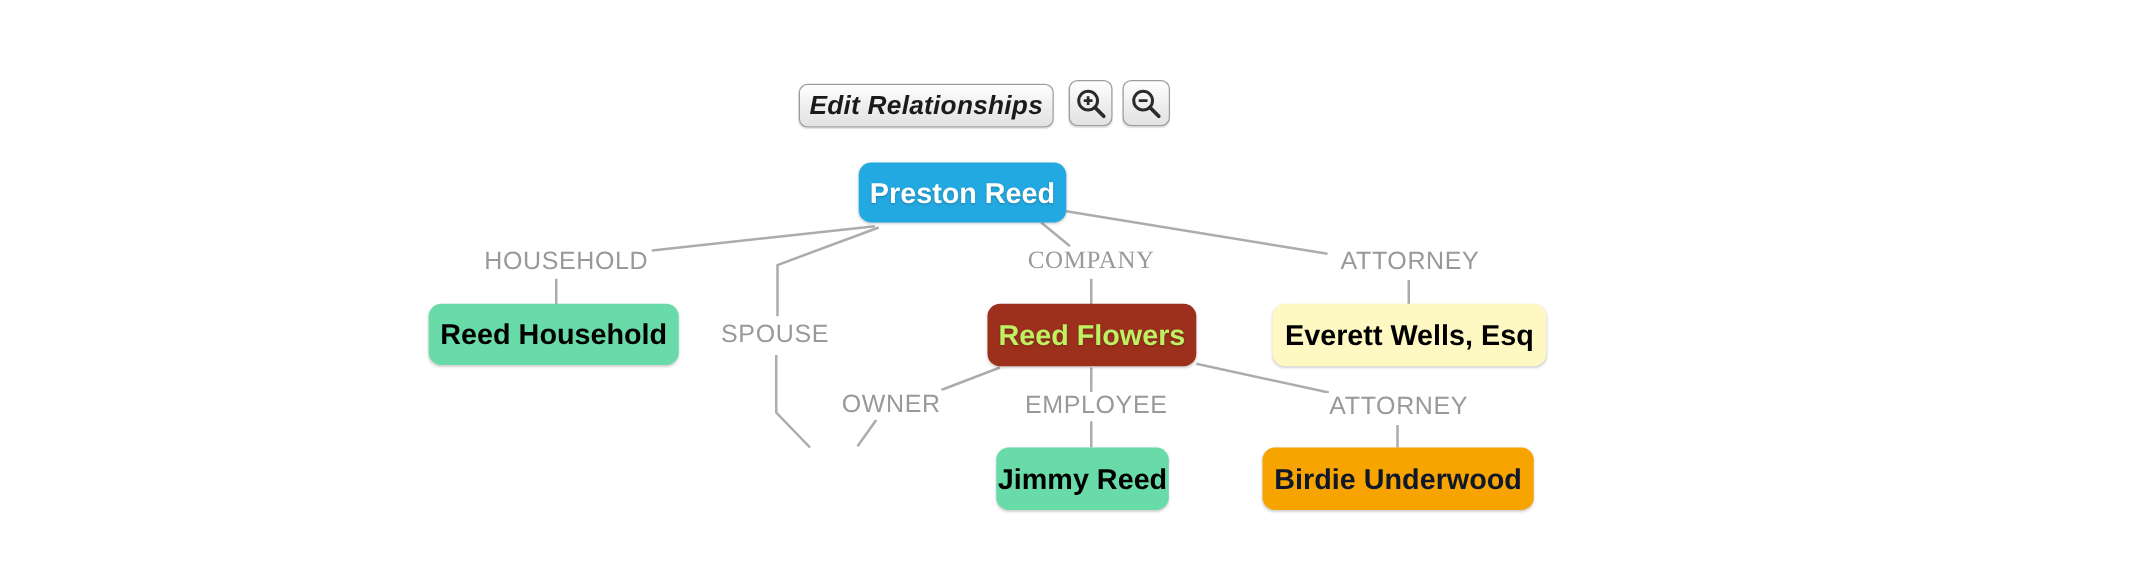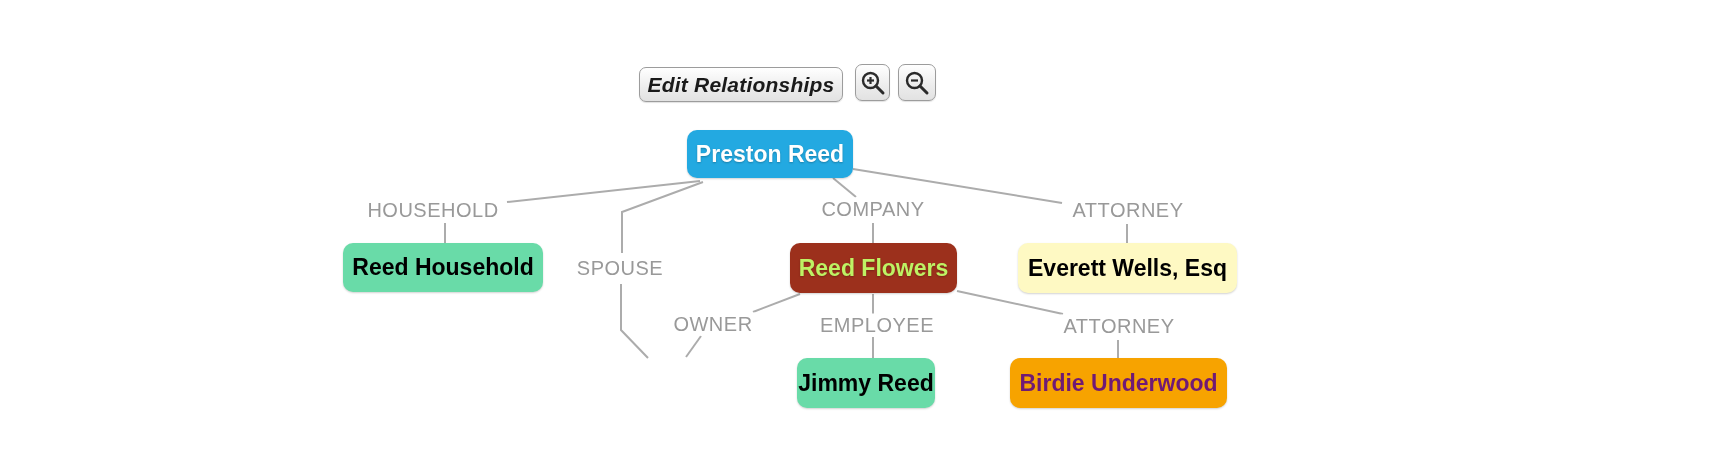--- a/index.html
+++ b/index.html
@@ -68,23 +68,23 @@
   .node.light-text { text-shadow: 0 1px 2px rgba(0,0,0,0.25); }
 
   .node-preston   { left: 687px;  top: 130px; width: 166px; height: 48px; text-align: center; }
   .node-household { left: 343px;  top: 243px; width: 200px; height: 49px; }
   .node-flowers   { left: 790px;  top: 243px; width: 167px; height: 50px; }
   .node-everett   { left: 1018px; top: 243px; width: 219px; height: 50px; }
   .node-mary      { left: 600px;  top: 357px; width: 136px; height: 48px; }
   .node-jimmy     { left: 797px;  top: 358px; width: 138px; height: 50px; }
   .node-birdie    { left: 1010px; top: 358px; width: 217px; height: 50px; }
 
-  .lbl-household { left: 433px;  top: 210px; }
+  .lbl-household { left: 453px;  top: 210px; }
   .lbl-spouse    { left: 620px;  top: 268px; }
-  .lbl-company   { left: 873px;  top: 209px; }
+  .lbl-company   { left: 873px;  top: 209px; font-family: Liberation Serif, serif; }
   .lbl-attorney1 { left: 1128px; top: 210px; }
   .lbl-owner     { left: 713px;  top: 324px; }
   .lbl-employee  { left: 877px;  top: 325px; }
   .lbl-attorney2 { left: 1119px; top: 326px; }
 </style>
 </head>
 <body>
 
 <div class="canvas">
 
@@ -138,15 +138,15 @@
 
   <div class="node node-household" style="background-color: rgb(105, 219, 168); color: rgb(0, 0, 0);">Reed Household</div>
 
   <div class="node node-flowers light-text" style="background-color: rgb(156, 48, 28); color: #bef264;">Reed Flowers</div>
 
   <div class="node node-everett" style="background-color: #fef9c3; color: rgb(0, 0, 0);">Everett Wells, Esq</div>
 
 
   <div class="node node-jimmy" style="background-color: rgb(105, 219, 168); color: rgb(0, 0, 0);">Jimmy Reed</div>
 
-  <div class="node node-birdie" style="background-color: rgb(247, 163, 0); color: #701a75;">Birdie Underwood</div>
+  <div class="node node-birdie" style="background-color: rgb(247, 163, 0); color: #0f172a;">Birdie Underwood</div>
 
 </div>
 
 </body></html>

